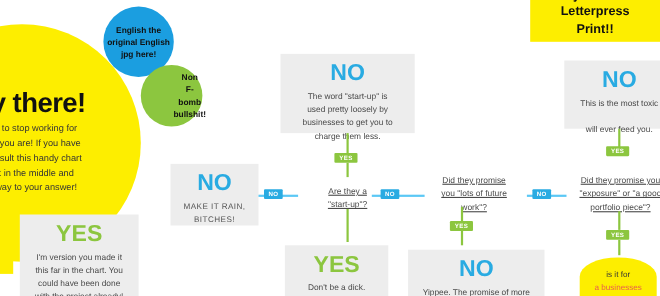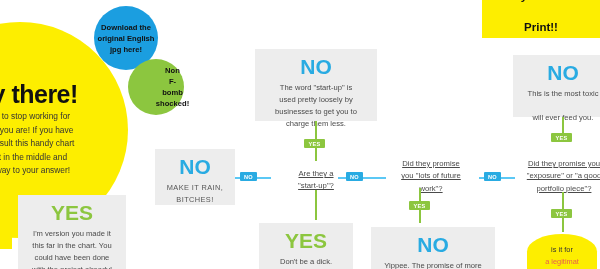--- a/index.html
+++ b/index.html
@@ -75,34 +75,34 @@
     <div style="margin-left:16px;">
       <div class="hey-body">ady to stop working for</div>
       <div class="hey-body">fully you are! If you have</div>
       <div class="hey-body">, consult this handy chart</div>
       <div class="hey-body hl">tart in the middle and</div>
       <div class="hey-body">ur way to your answer!</div>
     </div>
   </div>
 
   <div class="circle circ-blue" style="left:94px;top:6px;width:64px;height:64px;">
-    <span>Download the</span>
+    <span>English the</span>
     <span>original English</span>
     <span>jpg here!</span>
   </div>
 
   <div class="circle circ-green" style="left:128px;top:59px;width:56px;height:56px;">
     <span>Non F-bomb</span>
-    <span>shocked!</span>
+    <span>bullshit!</span>
   </div>
 
   <div class="cta" style="left:482px;top:-14px;width:118px;height:52px;">
     <span>
       <span>Buy this as a</span><br>
-      <br>
+      <span>Letterpress</span><br>
       <span>Print!!</span>
     </span>
   </div>
 
   <div class="card" style="left:255px;top:49px;width:122px;height:72px;">
     <div class="verdict no">NO</div>
     <div class="body">
       <span>The word "start-up" is</span><br>
       <span>used pretty loosely by</span><br>
       <span>businesses to get you to</span><br>
@@ -202,16 +202,16 @@
 
   <div class="card" style="left:371px;top:227px;width:124px;height:48px;">
     <div class="verdict no">NO</div>
     <div class="body">
       <span>Yippee. The promise of more</span>
     </div>
   </div>
 
   <div class="blob" style="left:527px;top:234px;width:70px;height:35px;">
     <span>is it for</span>
-    <span class="em">a legitimat</span>
+    <span class="em">a businesses</span>
   </div>
 
 </div>
 
 </body></html>

